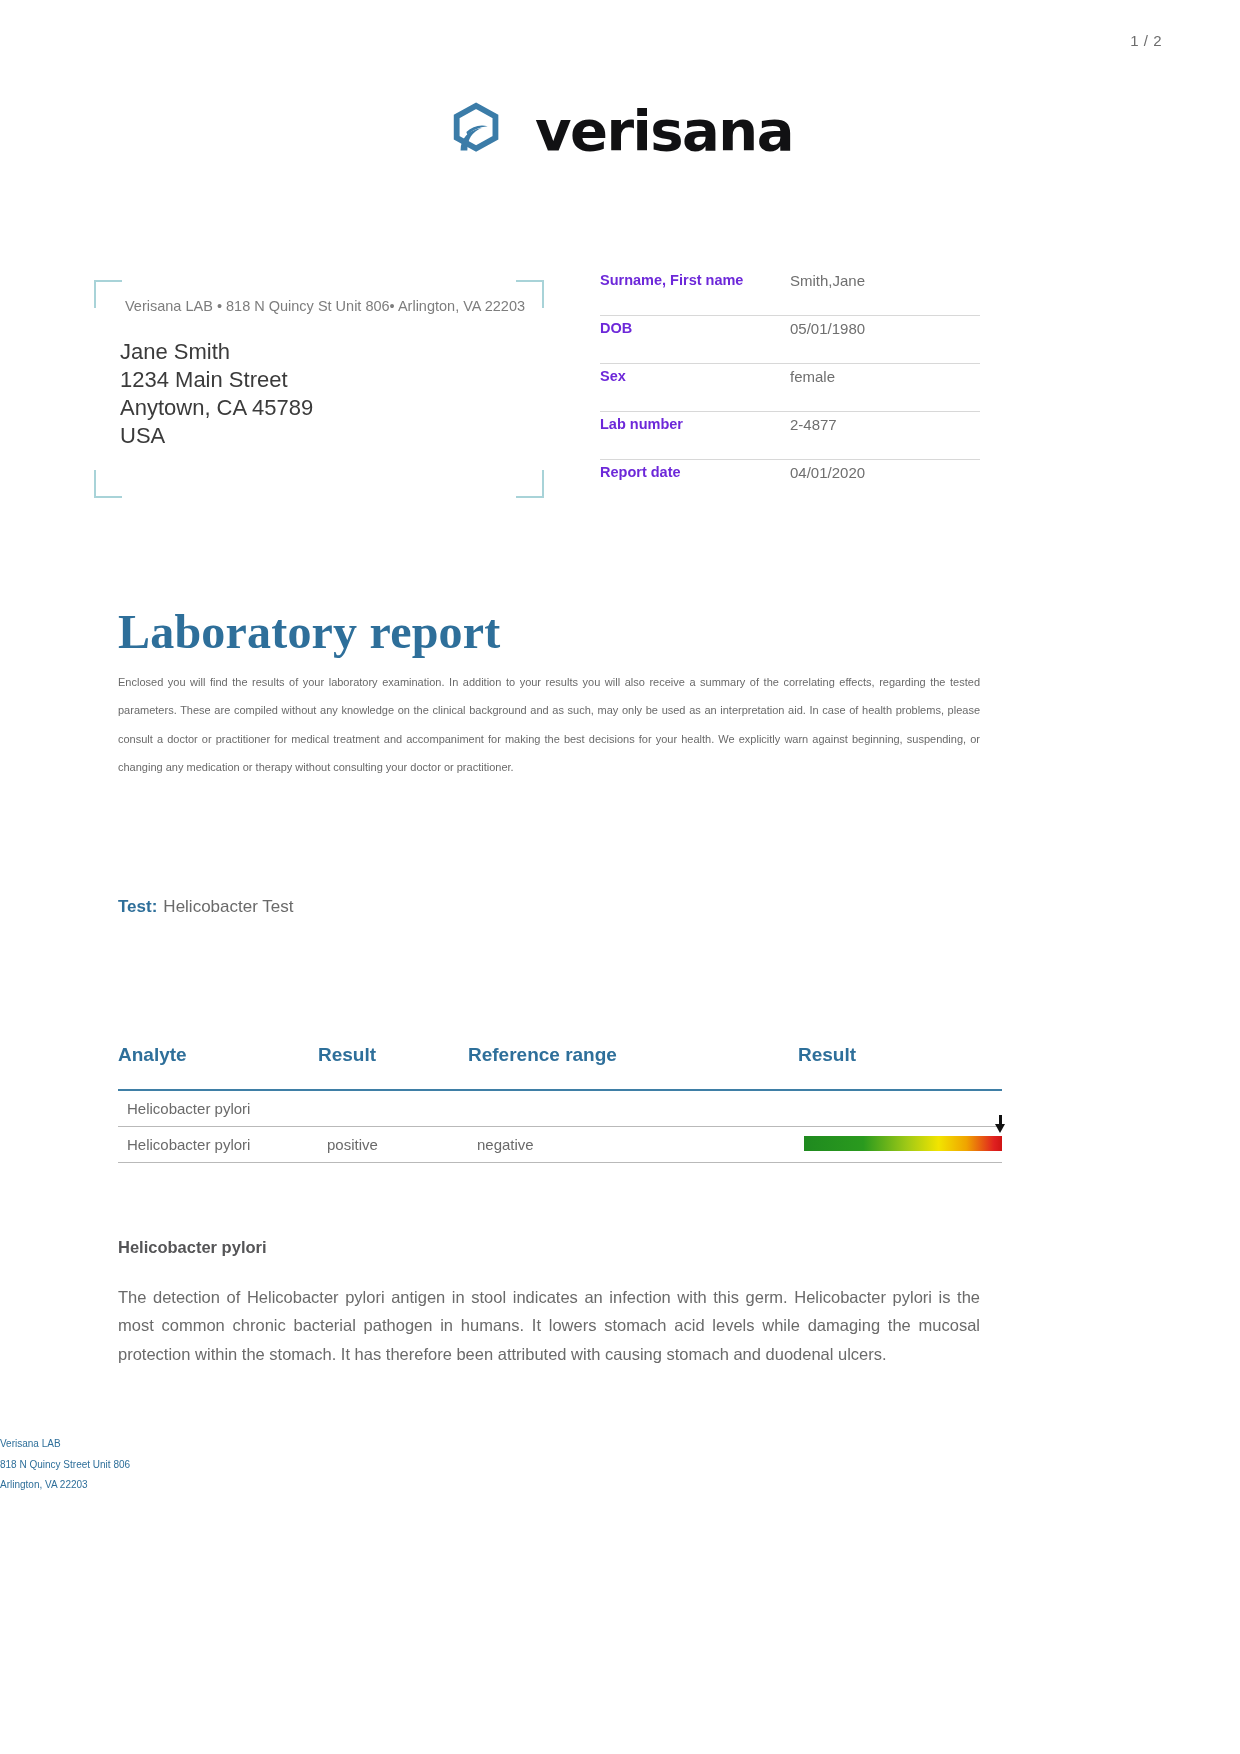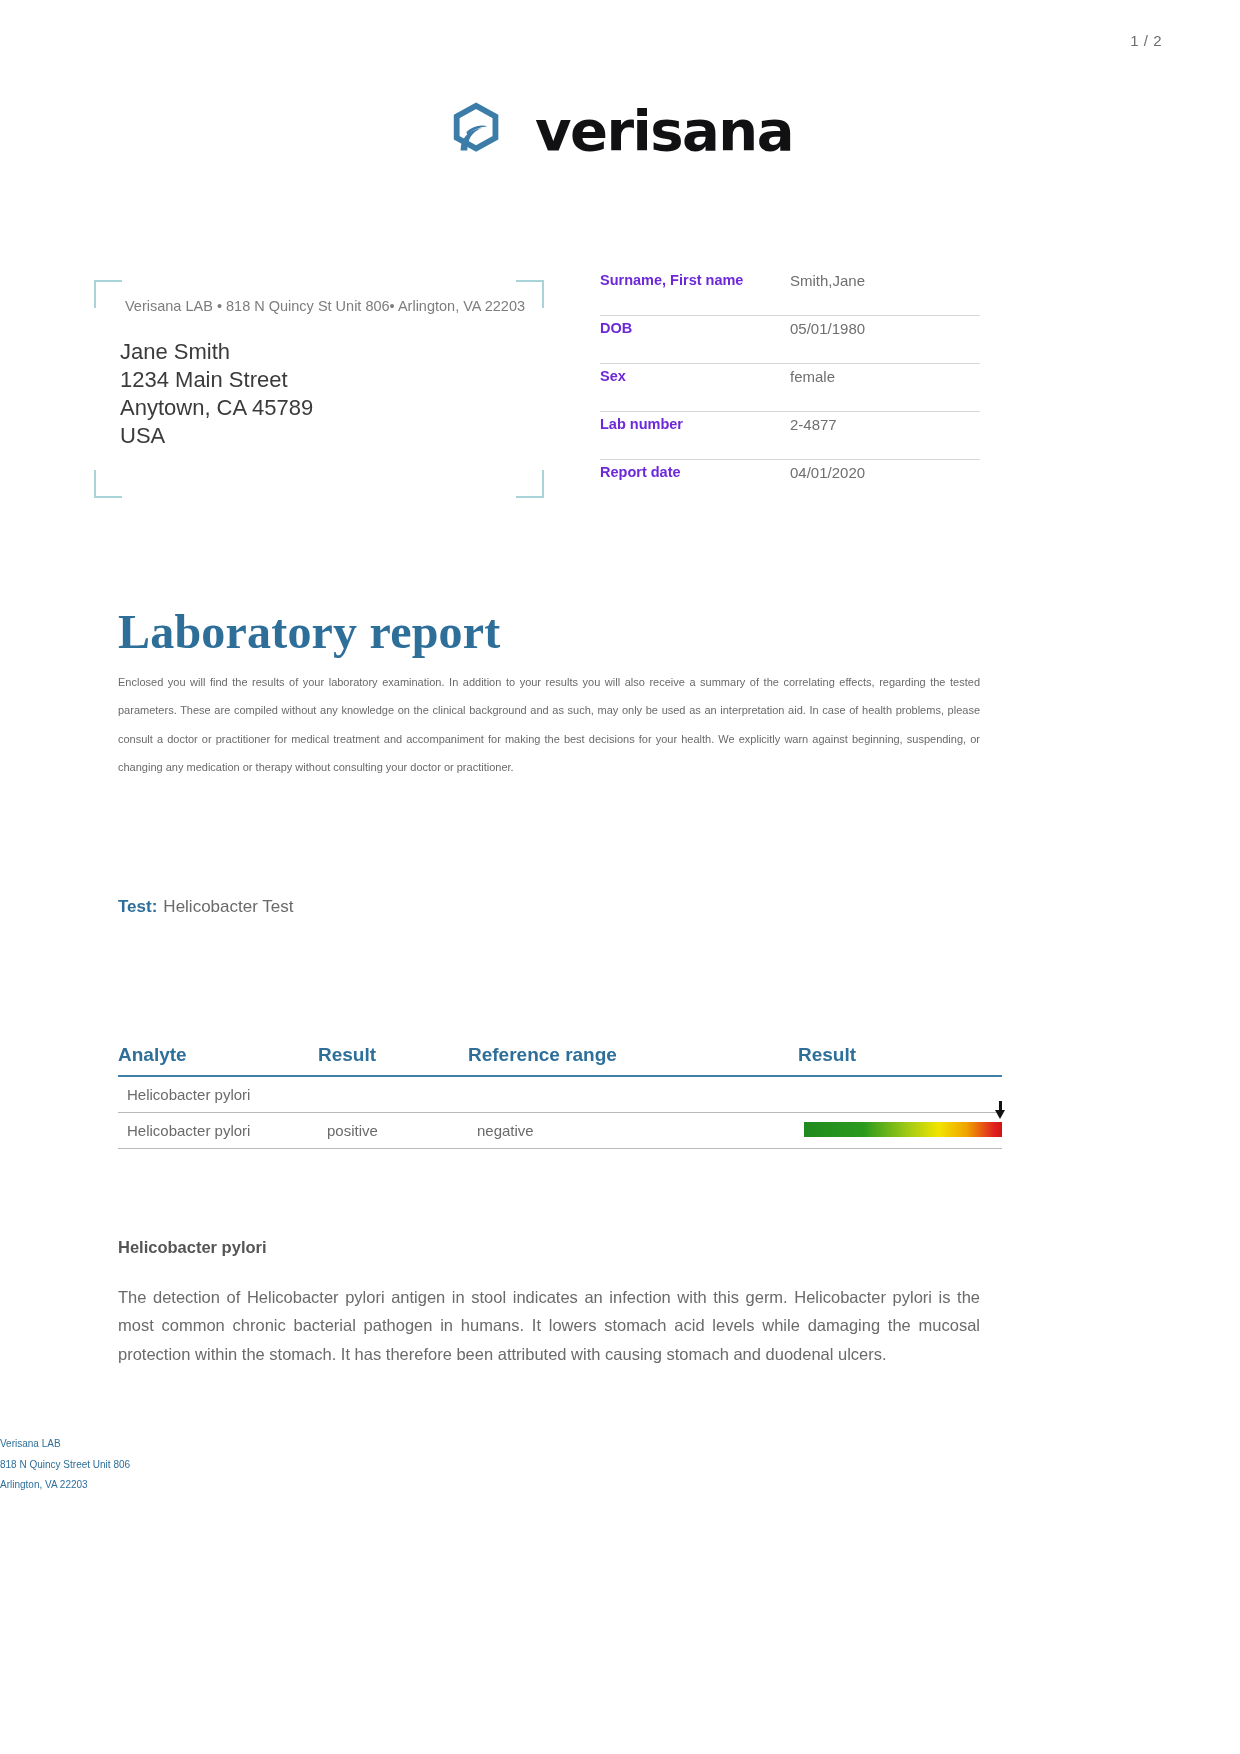--- a/index.html
+++ b/index.html
@@ -99,21 +99,21 @@
   .sl-g2{display:flex;align-items:baseline;margin-left:22px;}
   .sl-g3{display:flex;align-items:baseline;margin-left:118px;}
 
   
   .res-table{
     position:absolute;left:118px;top:1044px;width:884px;
   }
   .res-head{
     display:flex;align-items:flex-end;
     color:#2e6f9a;font-size:19px;font-weight:700;
-    padding-bottom:9px;
+    padding-bottom:23px;
     border-bottom:2.5px solid #3f7fa6;
   }
   .c-analyte{width:200px;}
   .c-result{width:150px;}
   .c-range{width:330px;}
   .c-bar{flex:1;text-align:left;}
   .res-row{
     display:flex;align-items:center;
     height:35px;
     border-bottom:1px solid #b9b9b9;

